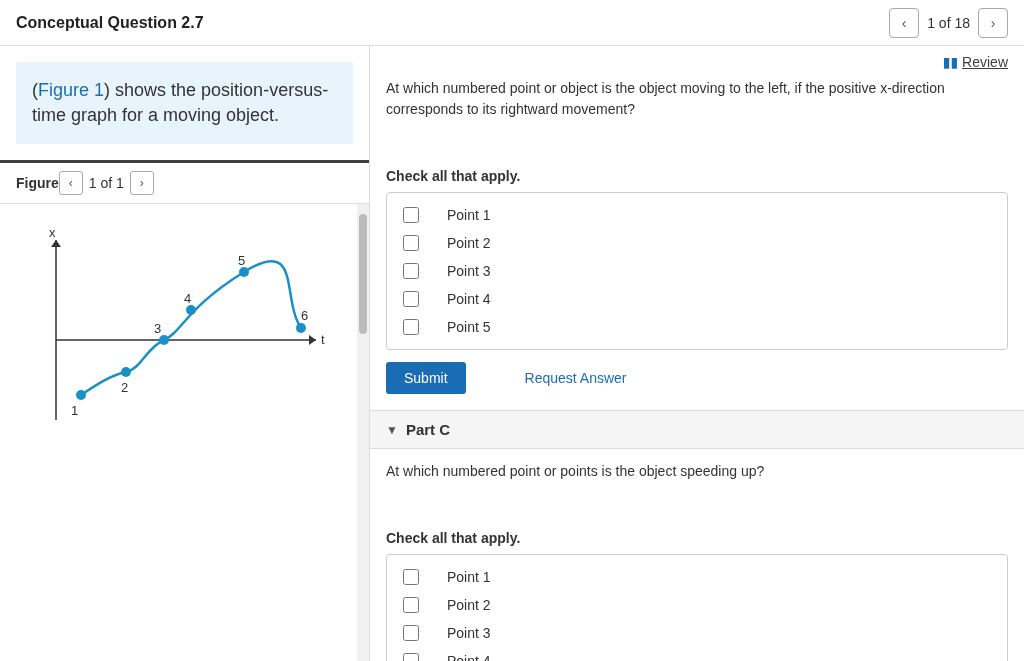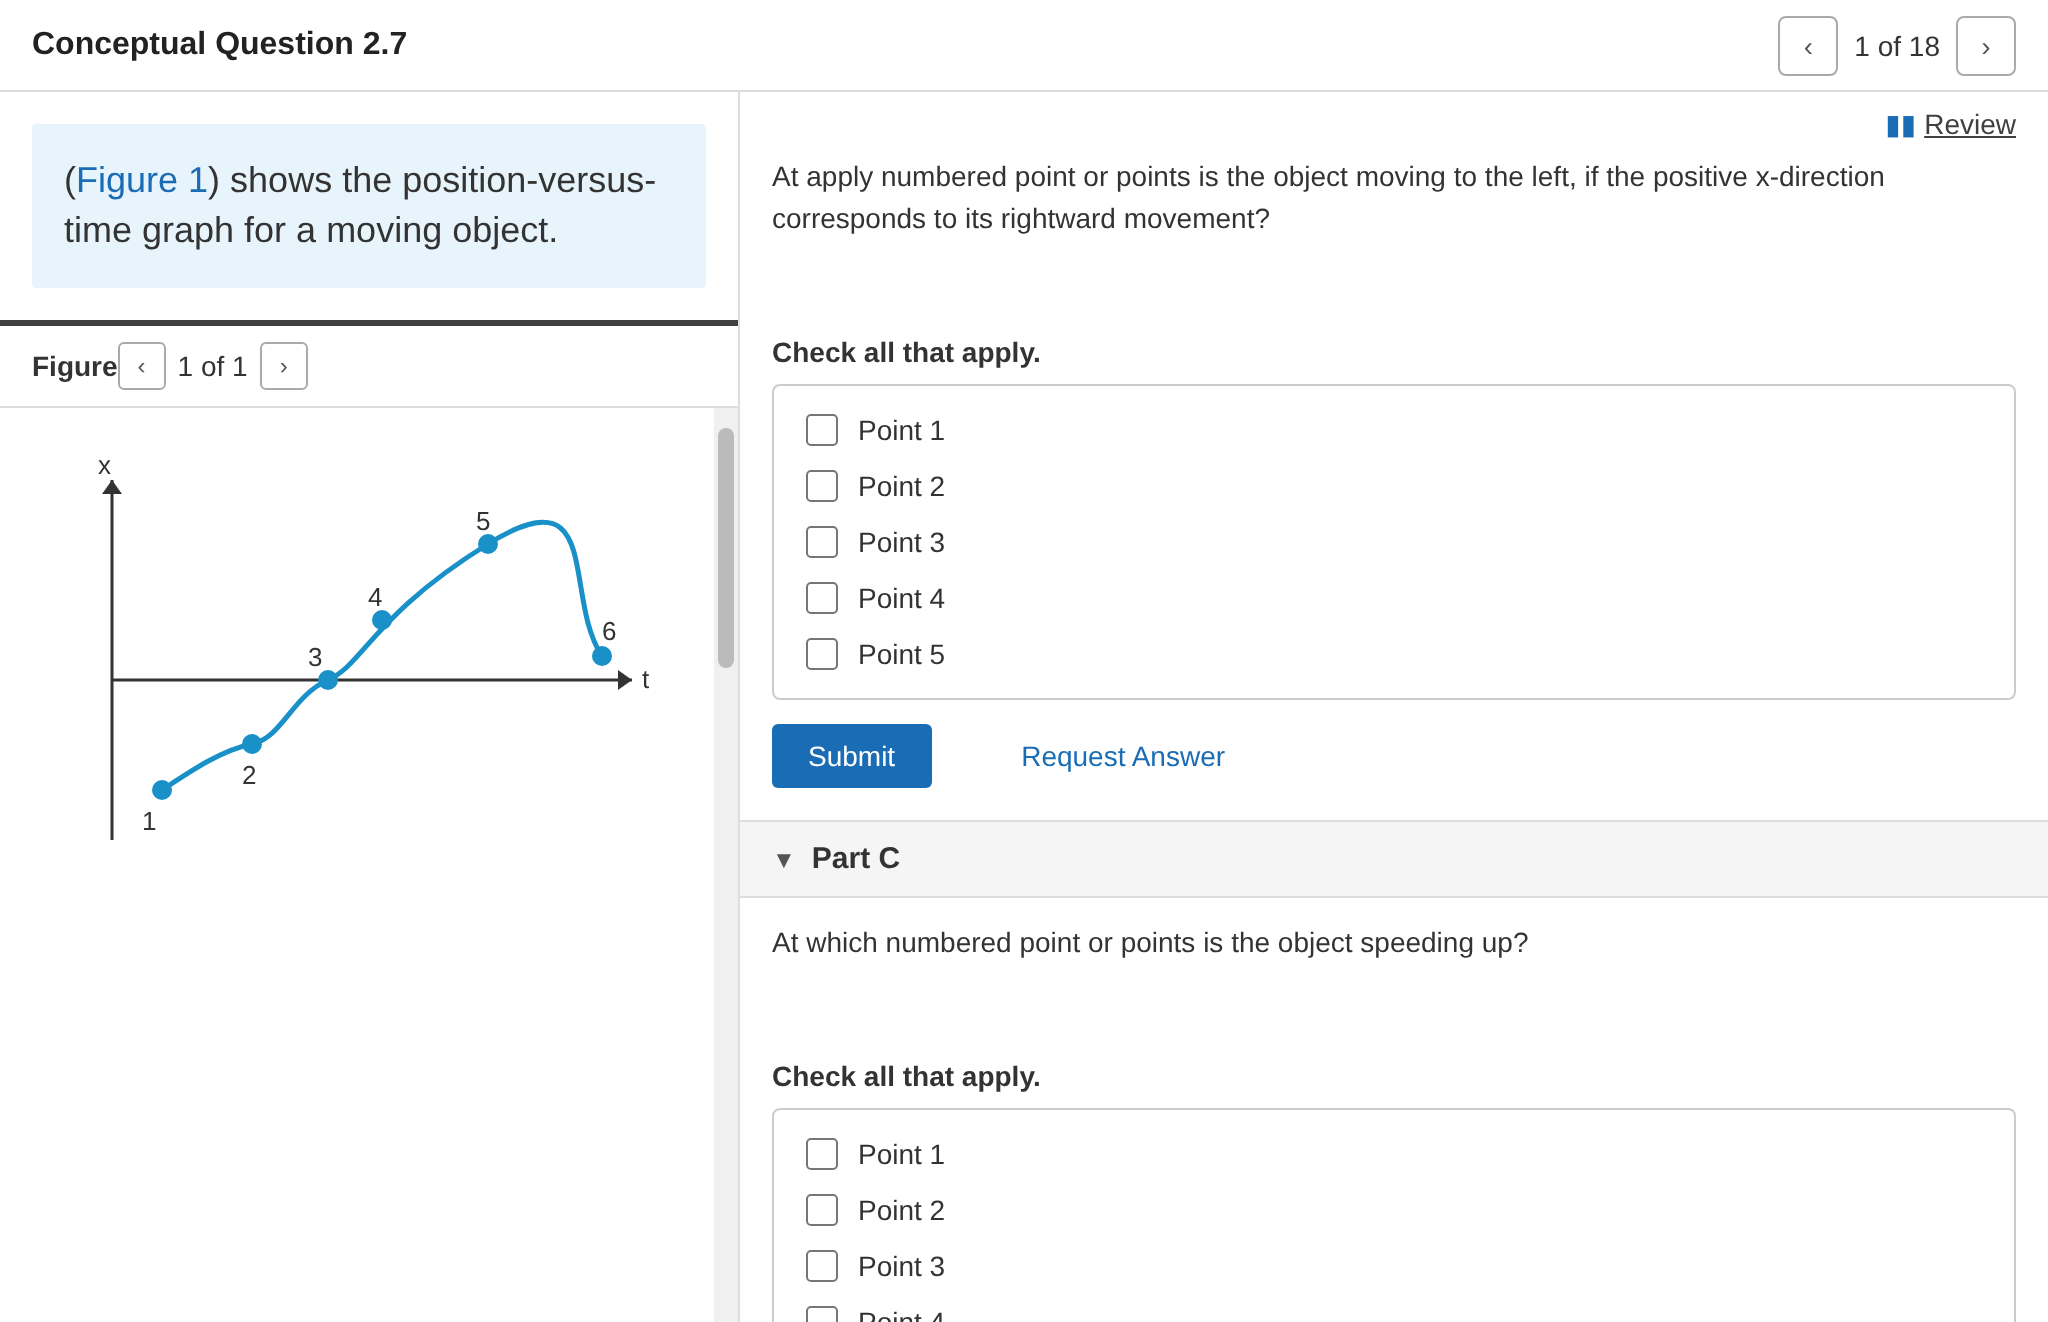--- a/index.html
+++ b/index.html
@@ -168,34 +168,34 @@
       margin: 0 16px 12px;
       border: 1px solid #ccc;
       border-radius: 4px;
       padding: 8px 0;
     }
 
     .option-row {
       display: flex;
       align-items: center;
       padding: 6px 16px;
-      gap: 10px;
+      gap: 28px;
       font-size: 14px;
     }
 
     .option-row input[type="checkbox"] {
       width: 16px;
       height: 16px;
       cursor: pointer;
     }
 
     .action-row {
       display: flex;
       align-items: center;
-      gap: 4px;
+      gap: 18px;
       padding: 0 16px 16px;
     }
 
     .submit-btn {
       background: #1a6db5;
       color: #fff;
       border: none;
       padding: 8px 18px;
       border-radius: 3px;
       font-size: 14px;
@@ -302,21 +302,21 @@
     </div>
   </div>
 
   <div class="right-panel">
 
     <div class="review-link">
       <span class="review-icon">▮▮</span>
       <a href="#">Review</a>
     </div>
 
-    <div class="question-text">At apply numbered point or points is the object moving to the left, if the positive x-direction corresponds to its rightward movement?</div>
+    <div class="question-text">At which numbered point or object is the object moving to the left, if the positive x-direction corresponds to its rightward movement?</div>
     <div class="check-label">Check all that apply.</div>
 
     <div class="options-box">
       <div class="option-row">
         <input type="checkbox" id="pb1" style="">
         <label for="pb1">Point 1</label>
       </div>
       <div class="option-row">
         <input type="checkbox" id="pb2" style="">
         <label for="pb2">Point 2</label>

